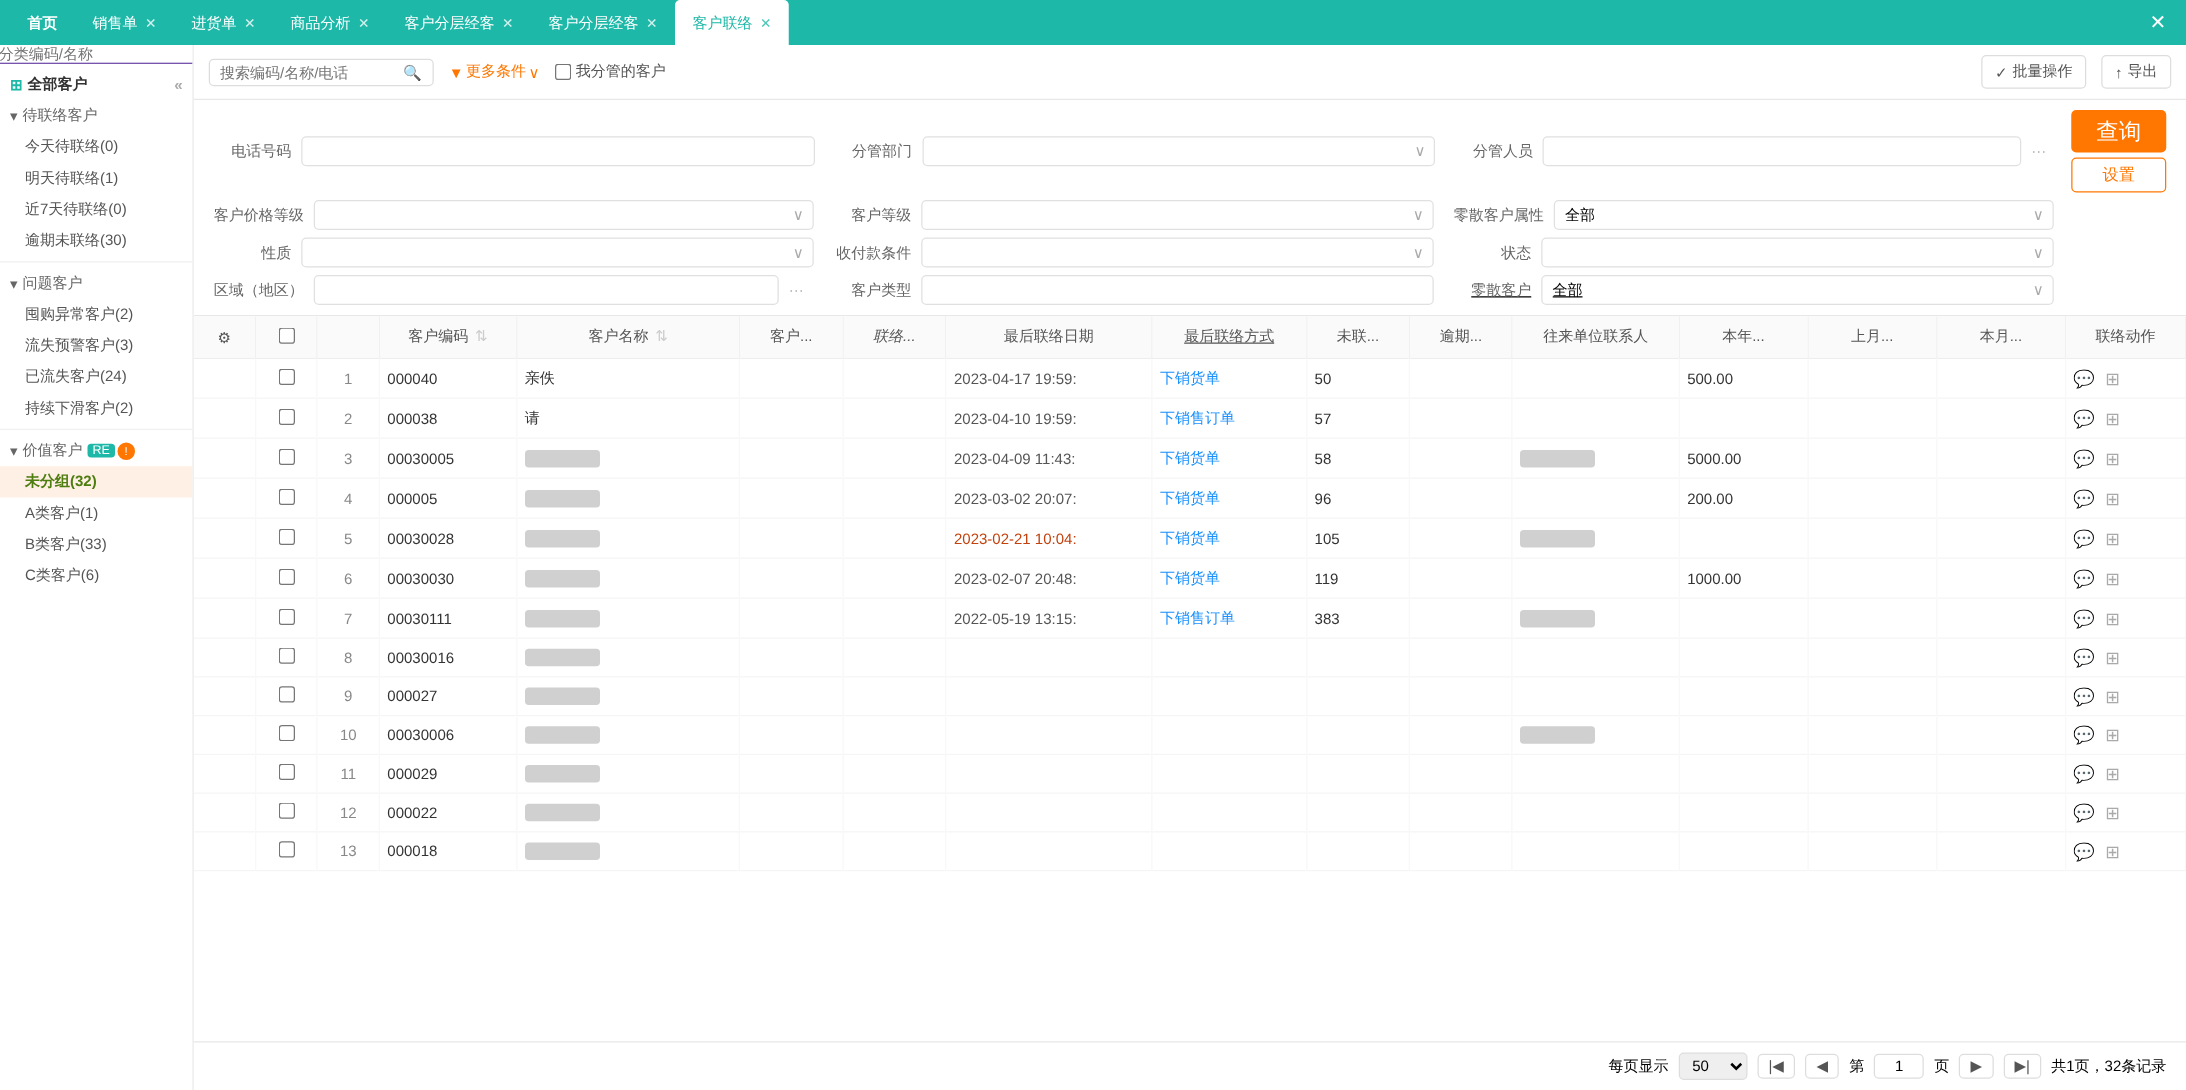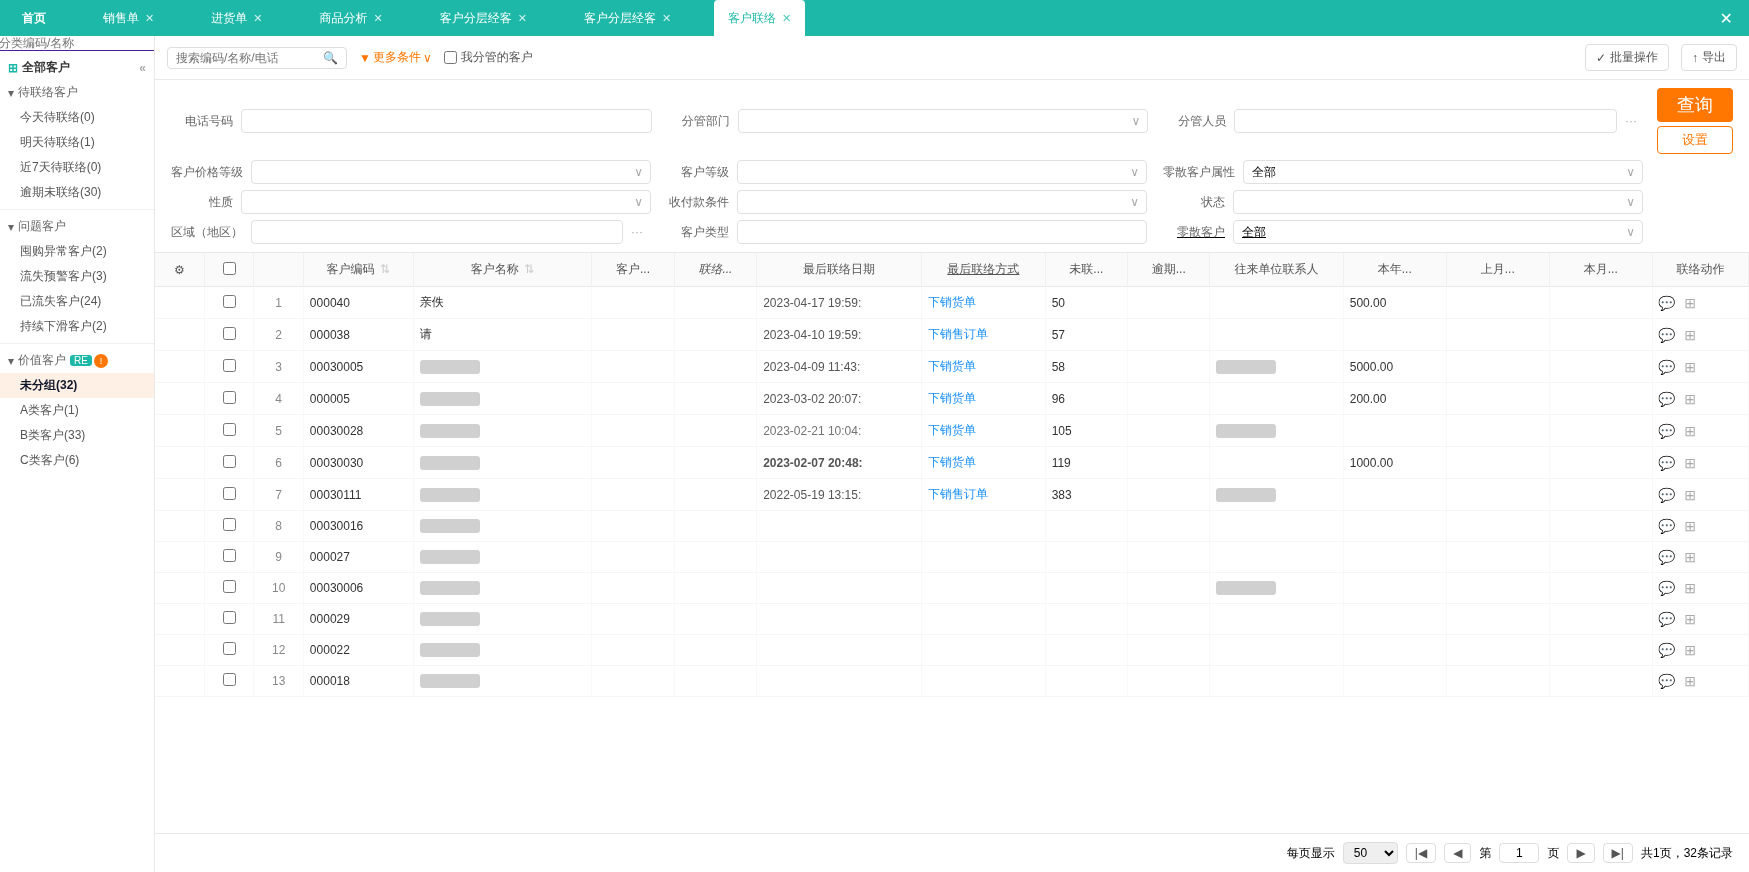--- a/index.html
+++ b/index.html
@@ -5,21 +5,20 @@
     * { box-sizing: border-box; margin: 0; padding: 0; font-family: 'Microsoft YaHei', Arial, sans-serif; font-size: 12px; }
     body { background: #f0f0f0; overflow: hidden; }
     
     
     .top-nav {
       background: #1db8a8;
       display: flex;
       align-items: center;
       height: 36px;
       padding: 0 8px;
-      gap: 29px;
     }
     .nav-tab {
       padding: 0 14px;
       height: 36px;
       display: flex;
       align-items: center;
       color: #fff;
       cursor: pointer;
       white-space: nowrap;
       font-size: 13px;
@@ -82,21 +81,21 @@
       display: flex;
       align-items: center;
     }
     .sidebar-group-label .arrow { margin-right: 4px; color: #666; }
     .sidebar-item {
       padding: 4px 8px 4px 20px;
       color: #555;
       cursor: pointer;
       font-size: 12px;
     }
-    .sidebar-item.active { background: #fff0e6; color: #0f172a; font-weight: bold; }
+    .sidebar-item.active { background: #fff0e6; color: #4d7c0f; font-weight: bold; }
     .sidebar-divider { height: 1px; background: #f0f0f0; margin: 4px 0; }
     
     
     .content-area {
       flex: 1;
       display: flex;
       flex-direction: column;
       background: #f5f5f5;
       overflow: hidden;
     }
@@ -711,21 +710,21 @@
     </td>
   </tr>
             <tr>
     <td style="text-align:center;"></td>
     <td style="text-align:center;"><input type="checkbox" style=""></td>
     <td class="col-no">5</td>
     <td>00030028</td>
     <td><span class="blurred-text">&nbsp;&nbsp;&nbsp;&nbsp;&nbsp;&nbsp;&nbsp;&nbsp;</span></td>
     <td></td>
     <td></td>
-    <td style="color:#737373;">2023-02-21 10:04:</td>
+    <td style="color:#c2410c;">2023-02-21 10:04:</td>
     <td><a class="link-text">下销货单</a></td>
     <td>105</td>
     <td></td>
     <td><span class="blurred-text">&nbsp;&nbsp;&nbsp;&nbsp;&nbsp;&nbsp;&nbsp;&nbsp;</span></td>
     <td></td>
     <td></td>
     <td></td>
     <td>
       <div class="action-icons">
         <span class="action-icon">💬</span>
@@ -734,21 +733,21 @@
     </td>
   </tr>
             <tr>
     <td style="text-align:center;"></td>
     <td style="text-align:center;"><input type="checkbox" style=""></td>
     <td class="col-no">6</td>
     <td>00030030</td>
     <td><span class="blurred-text">&nbsp;&nbsp;&nbsp;&nbsp;&nbsp;&nbsp;&nbsp;&nbsp;</span></td>
     <td></td>
     <td></td>
-    <td style="color:#555;font-weight:bold;">2023-02-07 20:48:</td>
+    <td style="color:#555;">2023-02-07 20:48:</td>
     <td><a class="link-text">下销货单</a></td>
     <td>119</td>
     <td></td>
     <td></td>
     <td>1000.00</td>
     <td></td>
     <td></td>
     <td>
       <div class="action-icons">
         <span class="action-icon">💬</span>

